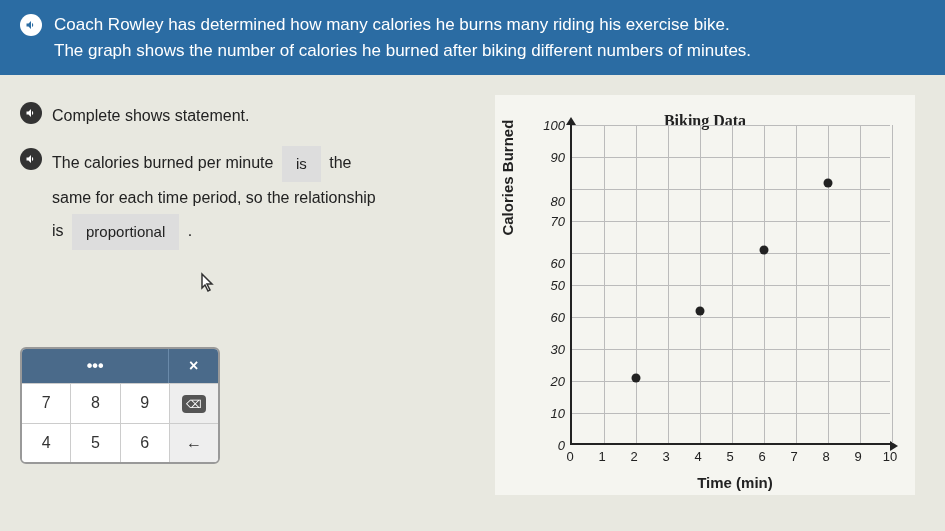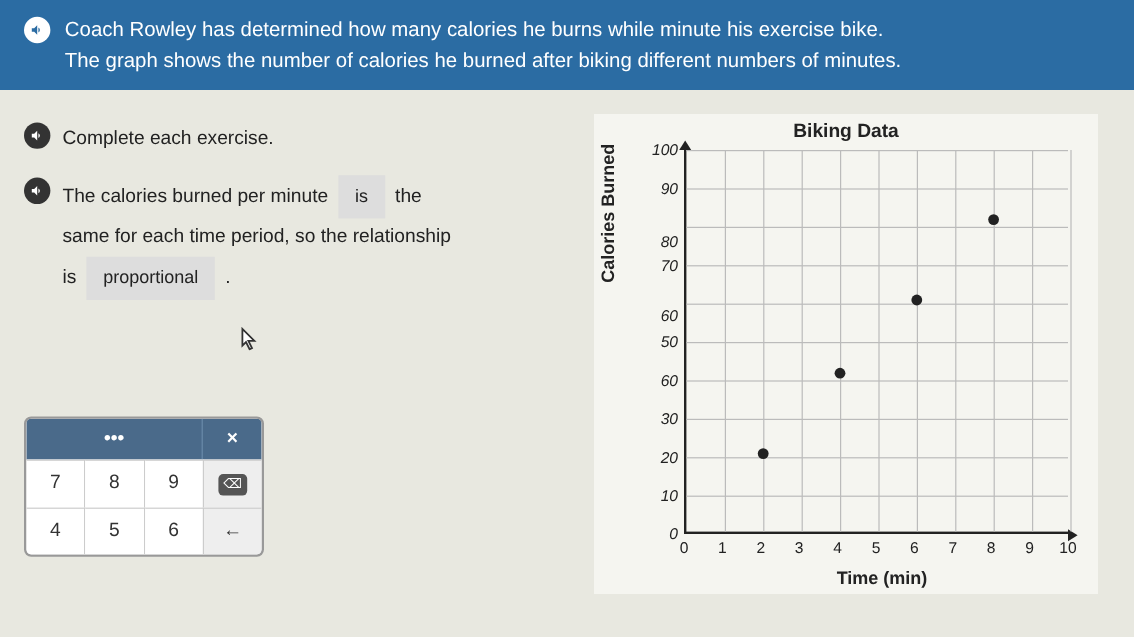--- a/index.html
+++ b/index.html
@@ -137,22 +137,23 @@
     .chart {
       background: #f5f5f0;
       position: relative;
       width: 420px;
       height: 400px;
     }
     .chart-title {
       text-align: center;
       font-weight: bold;
       font-size: 16px;
-      padding: 6px 0;
-      color: #222;
+      padding: 17px 0;
+      color: #222;
+      font-family: Liberation Serif, serif;
     }
     .plot-area {
       position: absolute;
       left: 75px;
       top: 30px;
       width: 320px;
       height: 320px;
       border-left: 2px solid #222;
       border-bottom: 2px solid #222;
     }
@@ -229,36 +230,36 @@
 </head>
 <body>
 
 <div class="header">
   <span class="audio-icon">
     <svg width="12" height="12" viewBox="0 0 24 24" fill="currentColor">
         <path d="M3 9v6h4l5 5V4L7 9H3zm13.5 3a4.5 4.5 0 0 0-2.5-4v8a4.5 4.5 0 0 0 2.5-4z"></path>
       </svg>
   </span>
   <div>
-    <div>Coach Rowley has determined how many calories he burns while minute his exercise bike.</div>
+    <div>Coach Rowley has determined how many calories he burns many riding his exercise bike.</div>
     <div>The graph shows the number of calories he burned after biking different numbers of minutes.</div>
   </div>
 </div>
 
 <div class="content">
   <div class="left">
 
     <div class="line-item">
       <span class="audio-icon dark">
         <svg width="12" height="12" viewBox="0 0 24 24" fill="currentColor">
             <path d="M3 9v6h4l5 5V4L7 9H3zm13.5 3a4.5 4.5 0 0 0-2.5-4v8a4.5 4.5 0 0 0 2.5-4z"></path>
           </svg>
       </span>
       <div class="statement-text" style="margin-bottom:0;">
-        <span>Complete each exercise.</span>
+        <span>Complete shows statement.</span>
       </div>
     </div>
 
     <div class="line-item">
       <span class="audio-icon dark">
         <svg width="12" height="12" viewBox="0 0 24 24" fill="currentColor">
             <path d="M3 9v6h4l5 5V4L7 9H3zm13.5 3a4.5 4.5 0 0 0-2.5-4v8a4.5 4.5 0 0 0 2.5-4z"></path>
           </svg>
       </span>
       <div class="statement-text">

